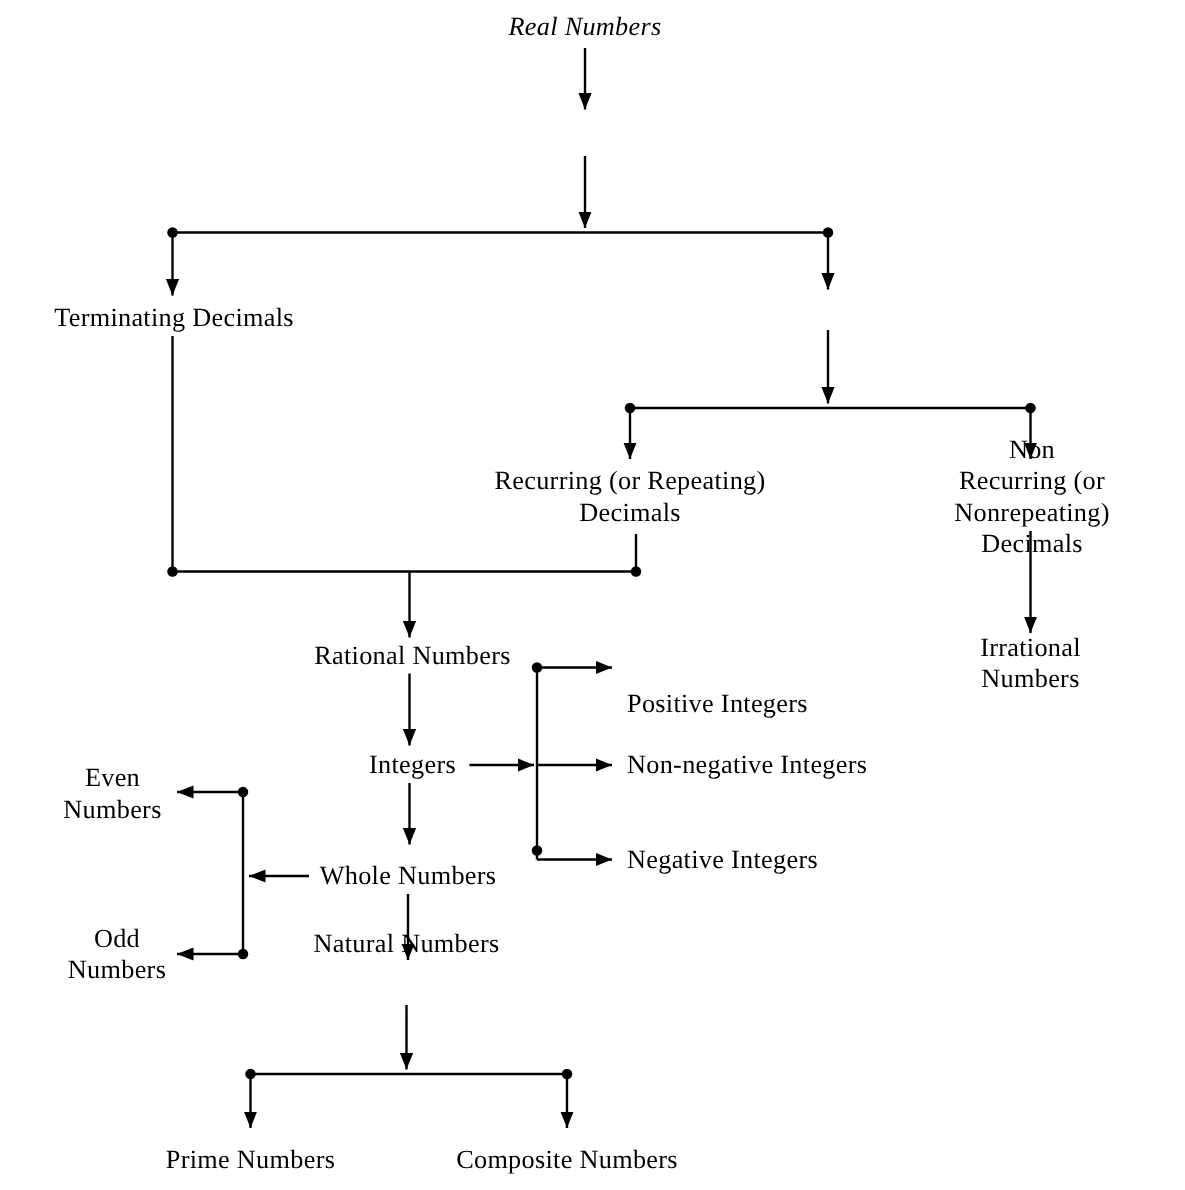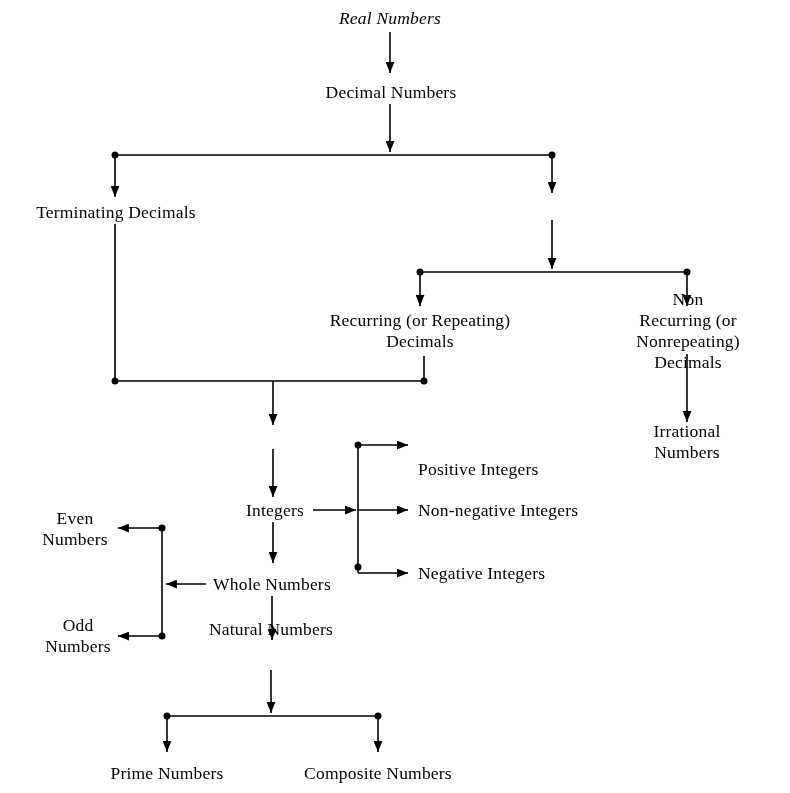--- a/index.html
+++ b/index.html
@@ -101,27 +101,27 @@
       <circle cx="358" cy="445" r="3.5"></circle>
       <circle cx="358" cy="567" r="3.5"></circle>
       <circle cx="162" cy="528" r="3.5"></circle>
       <circle cx="162" cy="636" r="3.5"></circle>
       <circle cx="167" cy="716" r="3.5"></circle>
       <circle cx="378" cy="716" r="3.5"></circle>
     </g>
   </svg>
 
   <div class="node" style="left:390px; top:18px;font-style:italic;">Real Numbers</div>
-  <div class="node" style="left:391px; top:92px;">Decimal Numbers</div>
   <div class="node" style="left:116px; top:212px;">Terminating Decimals</div>
   <div class="node" style="left:420px; top:331px;">Recurring (or Repeating)
 Decimals</div>
   <div class="node" style="left:688px; top:331px;">Non Recurring (or
 Nonrepeating) Decimals</div>
   <div class="node" style="left:687px; top:442px;">Irrational Numbers</div>
+  <div class="node" style="left:275px; top:437px;">Rational Numbers</div>
   <div class="node" style="left:275px; top:510px;">Integers</div>
   <div class="node left-align" style="left:418px; top:445px;margin-top:24px;">Positive Integers</div>
   <div class="node left-align" style="left:418px; top:510px;">Non-negative Integers</div>
   <div class="node left-align" style="left:418px; top:573px;">Negative Integers</div>
   <div class="node" style="left:272px; top:584px;text-align:right;">Whole Numbers</div>
   <div class="node" style="left:75px; top:529px;">Even
 Numbers</div>
   <div class="node" style="left:78px; top:636px;">Odd
 Numbers</div>
   <div class="node" style="left:271px; top:629px;">Natural Numbers</div>

